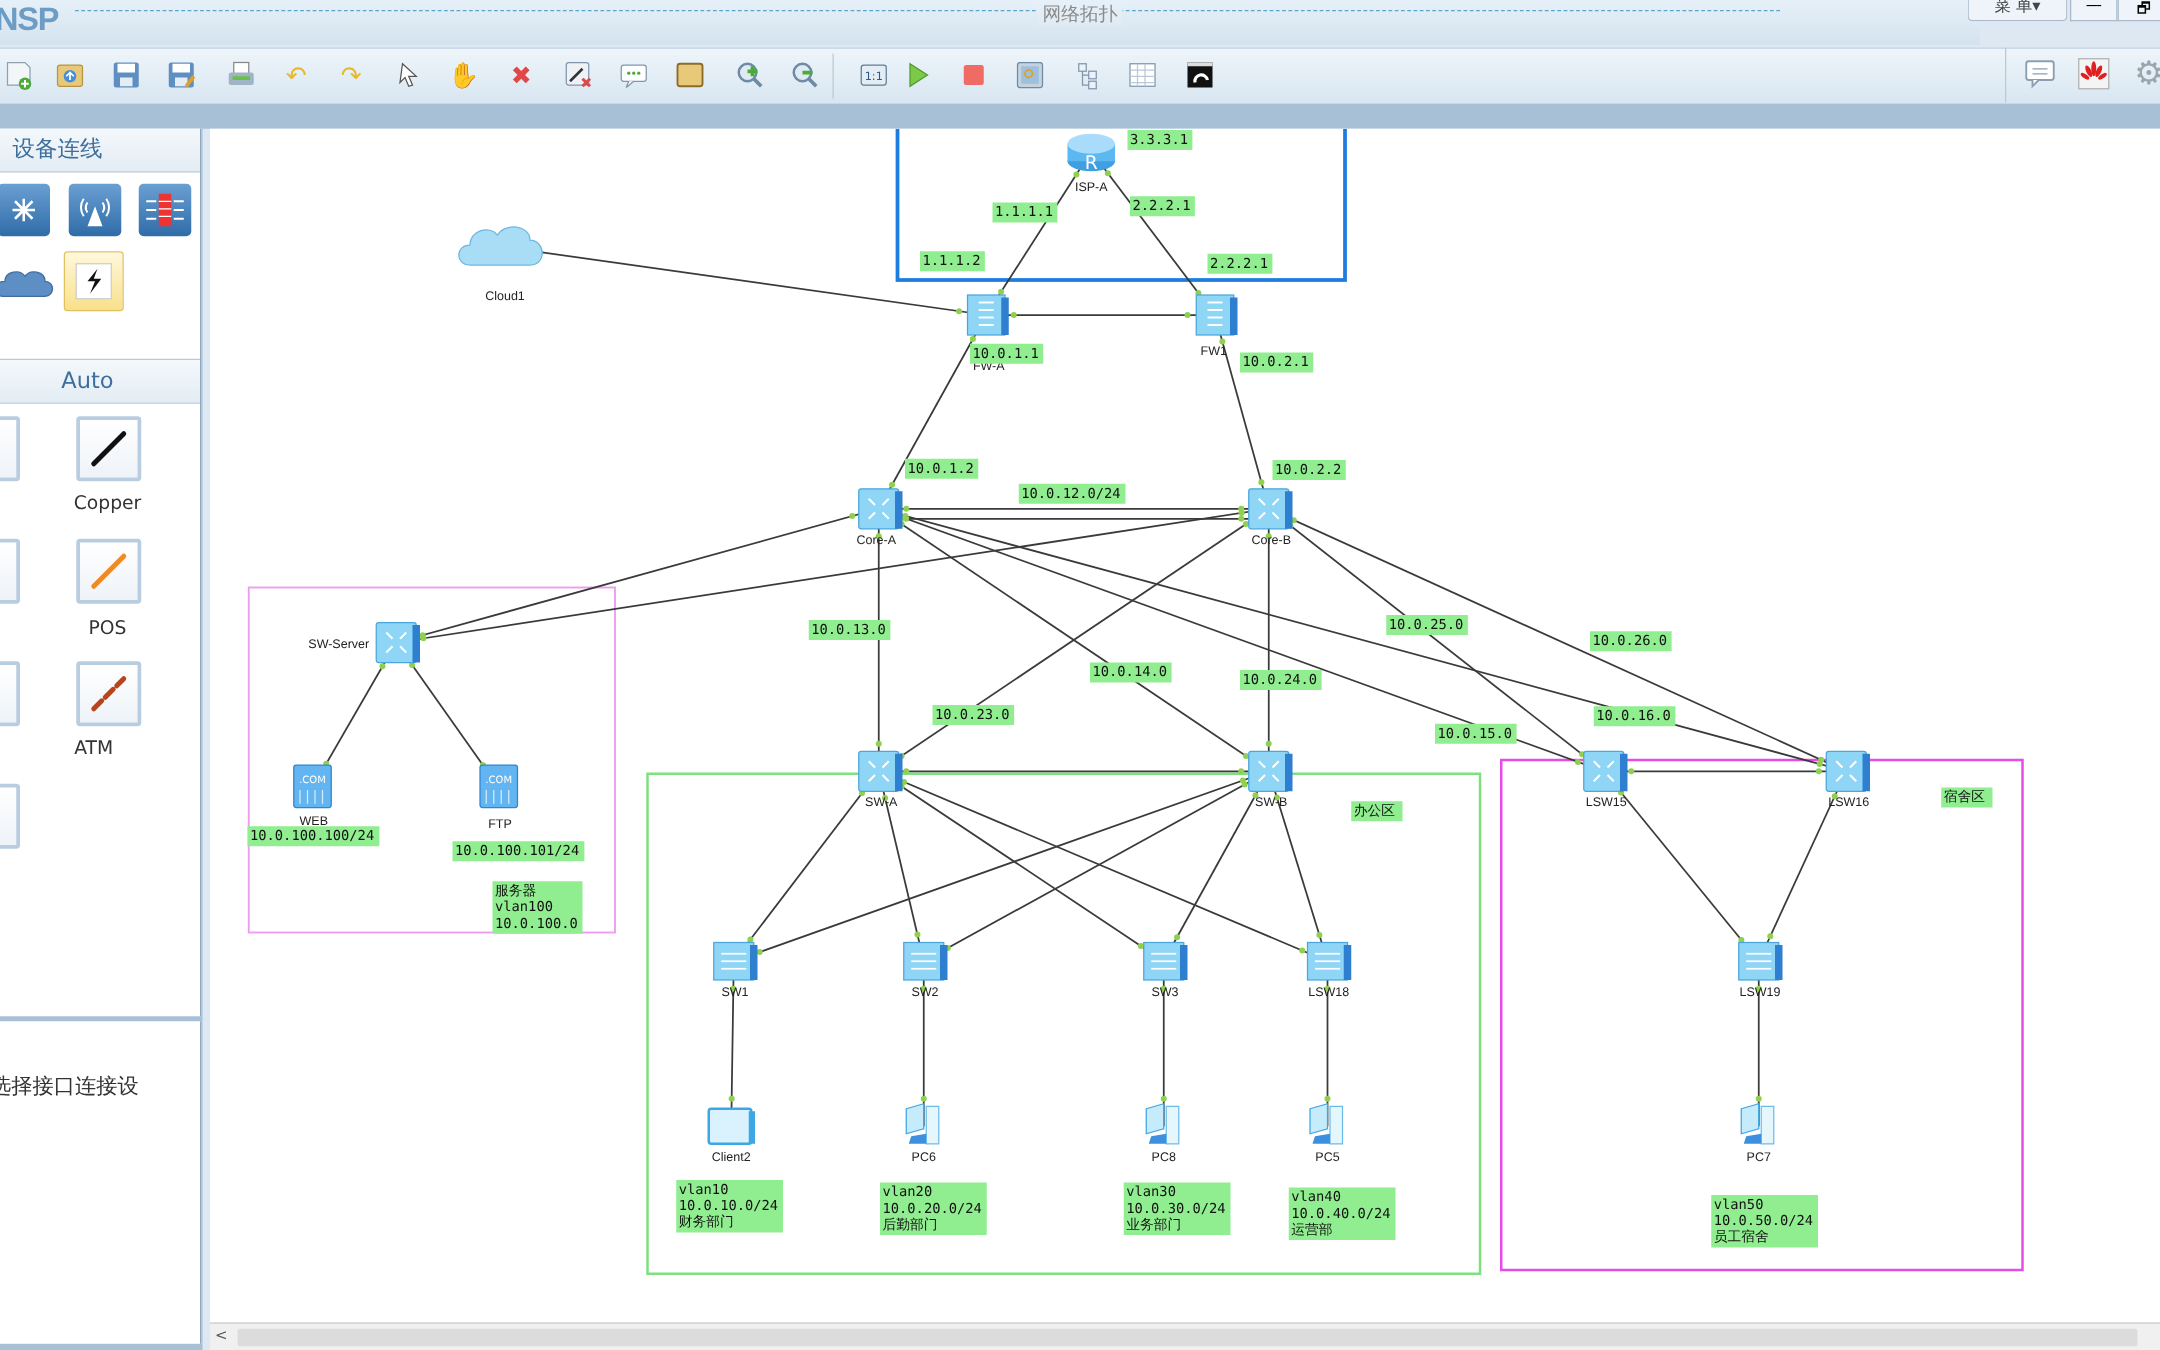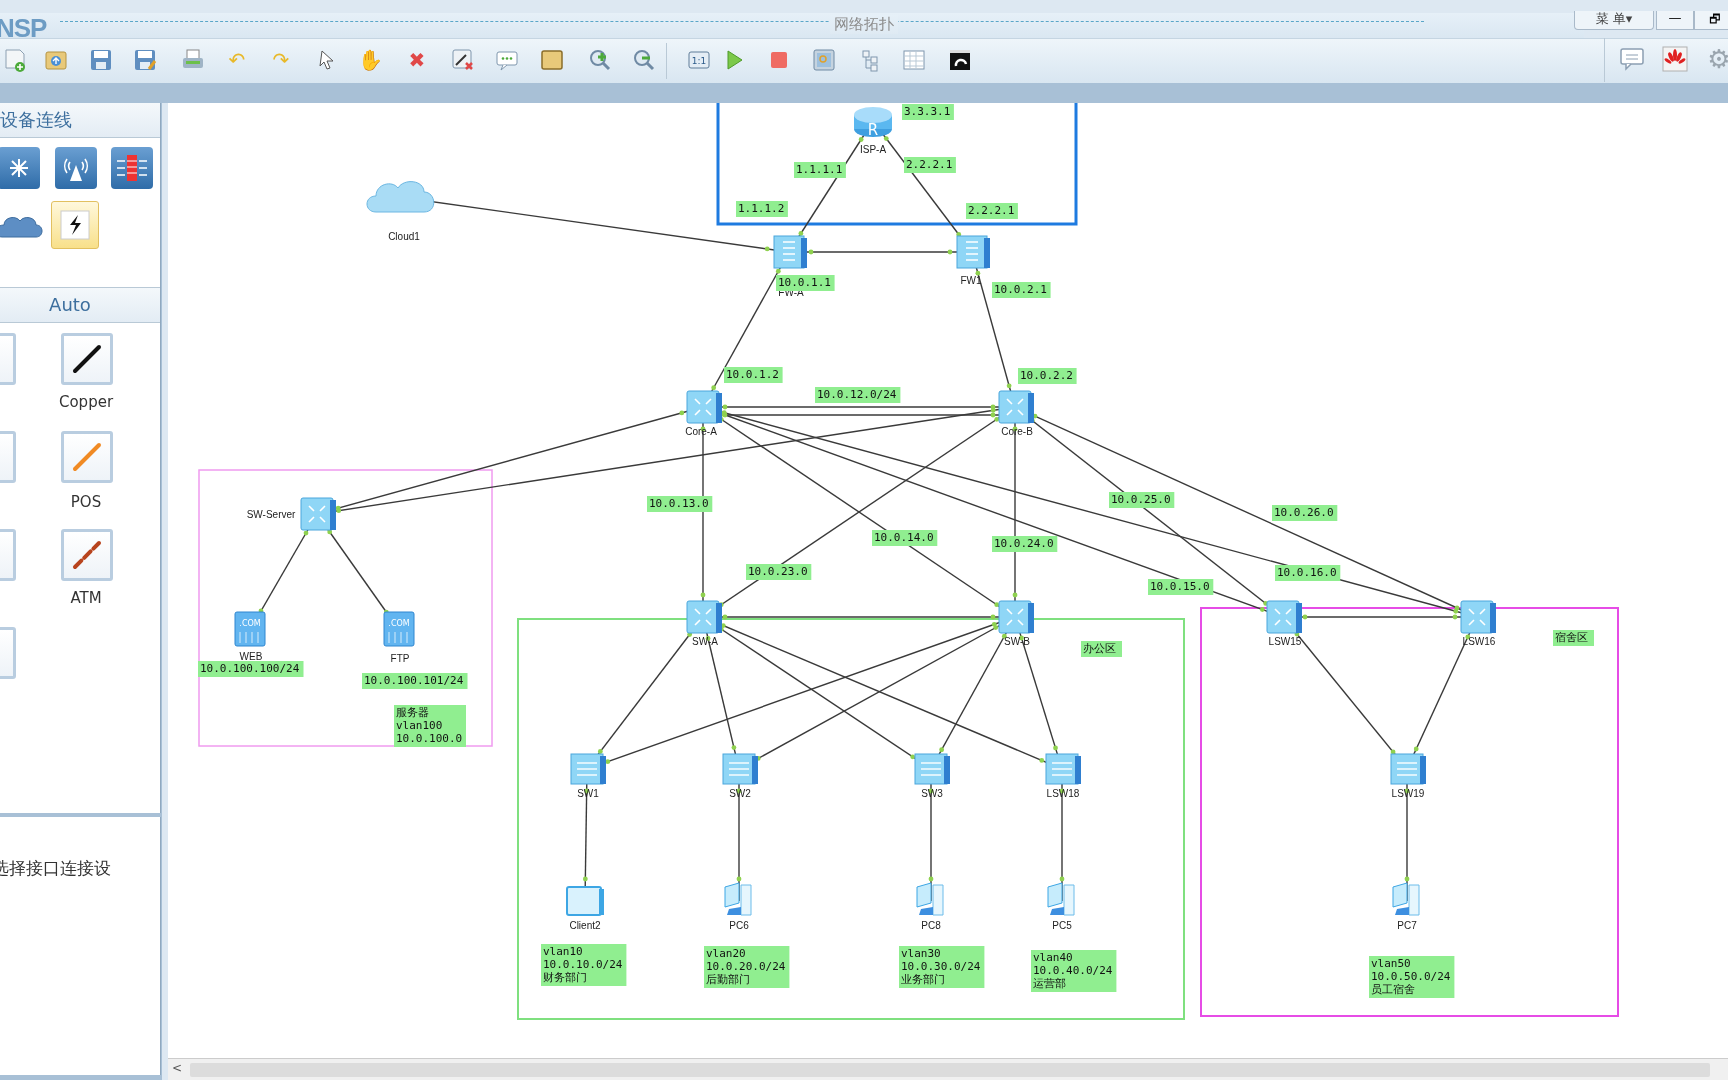--- a/index.html
+++ b/index.html
@@ -1,17 +1,17 @@
 <!DOCTYPE html>
 <html><head>
 <meta charset="utf-8">
 <style>
   html,body{margin:0;padding:0;}
   body{width:1728px;height:1080px;overflow:hidden;background:#dde8f2;font-family:"DejaVu Sans",sans-serif;position:relative;}
-  #titlebar{position:absolute;left:0;top:13px;width:1584px;height:36px;background:linear-gradient(#e6f0f8,#d4e3ef);}
+  #titlebar{position:absolute;left:0;top:0;width:1584px;height:36px;background:linear-gradient(#e6f0f8,#d4e3ef);}
   #titlebar .dash{position:absolute;left:60px;right:160px;top:8px;border-top:1px dashed #5aa6c8;}
   #logo{position:absolute;left:-4px;top:0;font:bold 26px "Liberation Sans",sans-serif;color:#6d9cc4;letter-spacing:-1px;}
   #wintitle{position:absolute;left:830px;top:2px;font-size:15px;color:#8c8c8c;background:linear-gradient(#e6f0f8,#dfeaf3);padding:0 4px;text-align:center;}
   #menubtn{position:absolute;left:1574px;top:-2px;width:78px;height:18px;border:1px solid #a9b9c9;border-top:none;border-radius:0 0 4px 4px;background:#eef4f9;font-size:13px;color:#444;text-align:center;line-height:16px;}
   #minbtn{position:absolute;left:1656px;top:-2px;width:36px;height:18px;border:1px solid #a9b9c9;border-top:none;background:#eef4f9;font-size:13px;text-align:center;line-height:14px;}
   #restbtn{position:absolute;left:1694px;top:-2px;width:40px;height:18px;border:1px solid #a9b9c9;border-top:none;background:#eef4f9;font-size:12px;text-align:center;line-height:16px;}
   #toolbar{position:absolute;left:0;top:38px;width:1728px;height:44px;background:linear-gradient(#eef5fa,#d8e6f1);border-top:1px solid #c5d5e2;border-bottom:1px solid #b7c9d8;}
   .tb{position:absolute;top:6px;width:30px;height:30px;display:flex;align-items:center;justify-content:center;font-size:20px;}
   .tbsep{position:absolute;top:4px;width:1px;height:36px;background:#b9c9d6;}
   #rightsep{position:absolute;left:1604px;top:38px;width:1px;height:44px;background:#b9c9d6;}
@@ -190,21 +190,21 @@
         <ellipse cx="21" cy="16" rx="1.6" ry="4" transform="rotate(55 21 16)"></ellipse>
       </g>
     </svg>
   </div>
 <div class="tb" style="position:absolute;left:1704px;top:44px;color:#9aa5ae;font-size:26px">⚙</div>
 
 <div id="strip"></div>
 
 <div id="leftpanel">
   <div class="lp-box" style="top:0;height:710px;">
-    <div class="lp-header" style="top:0;"><span style="margin-left:0">设备连线</span></div>
+    <div class="lp-header" style="top:0;"><span style="margin-left:10px">设备连线</span></div>
     <div class="dev-icon" style="left:-2px;top:44px;background:linear-gradient(#6a9fd2,#2f6ca8);"><svg width="42" height="42">
           <path d="M12 21h18M21 12v18M14 14l14 14M28 14L14 28" stroke="#fff" stroke-width="2"></path>
         </svg></div>
     <div class="dev-icon" style="left:55px;top:44px;background:linear-gradient(#6a9fd2,#2f6ca8);"><svg width="42" height="42">
           <path d="M21 18l-6 16h12z" fill="#fff"></path>
           <path d="M12 12a12 12 0 0 0 0 14M30 12a12 12 0 0 1 0 14M15 15a7 7 0 0 0 0 8M27 15a7 7 0 0 1 0 8" stroke="#fff" fill="none" stroke-width="1.6"></path>
         </svg></div>
     <div class="dev-icon" style="left:111px;top:44px;background:linear-gradient(#6a9fd2,#2f6ca8);"><svg width="42" height="42">
           <rect x="16" y="8" width="10" height="26" fill="#e33"></rect>
           <path d="M16 14h10M16 20h10M16 26h10" stroke="#fff"></path>
@@ -230,21 +230,21 @@
           <path d="M11 35L35 11" stroke="#111" stroke-width="4" stroke-linecap="round"></path>
         </svg></div>
     <div class="cable-label" style="left:41px;top:290px;">Copper</div>
     <div class="cable" style="left:61px;top:328px;"><svg width="46" height="46">
           <path d="M11 35L35 11" stroke="#f08a24" stroke-width="4" stroke-linecap="round"></path>
         </svg></div>
     <div class="cable-label" style="left:41px;top:390px;">POS</div>
     <div class="cable" style="left:61px;top:426px;"><svg width="46" height="46">
           <path d="M11 35L35 11" stroke="#b8441e" stroke-width="4" stroke-linecap="round" stroke-dasharray="9 4"></path>
         </svg></div>
-    <div class="cable-label" style="left:41px;top:486px;">ATM</div>
+    <div class="cable-label" style="left:30px;top:486px;">ATM</div>
   </div>
   <div class="lp-box" style="top:714px;height:258px;">
     <div style="position:absolute;left:-8px;top:40px;font-size:17px;color:#333;white-space:nowrap;">选择接口连接设</div>
   </div>
 </div>
 
 <div id="canvas">
   <svg id="topo" width="1560" height="955">
     <g id="zones">
         <rect x="550" y="-7" width="358" height="128" fill="none" stroke="#1e7be0" stroke-width="3"></rect>

